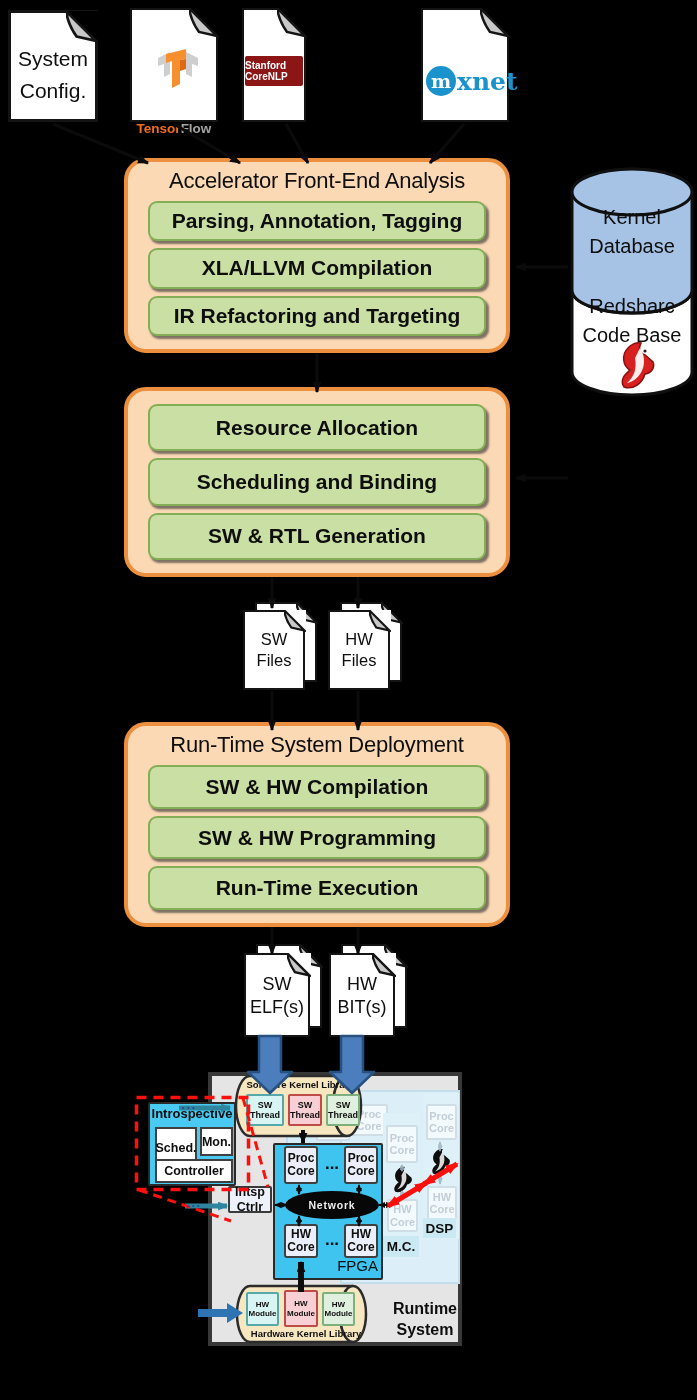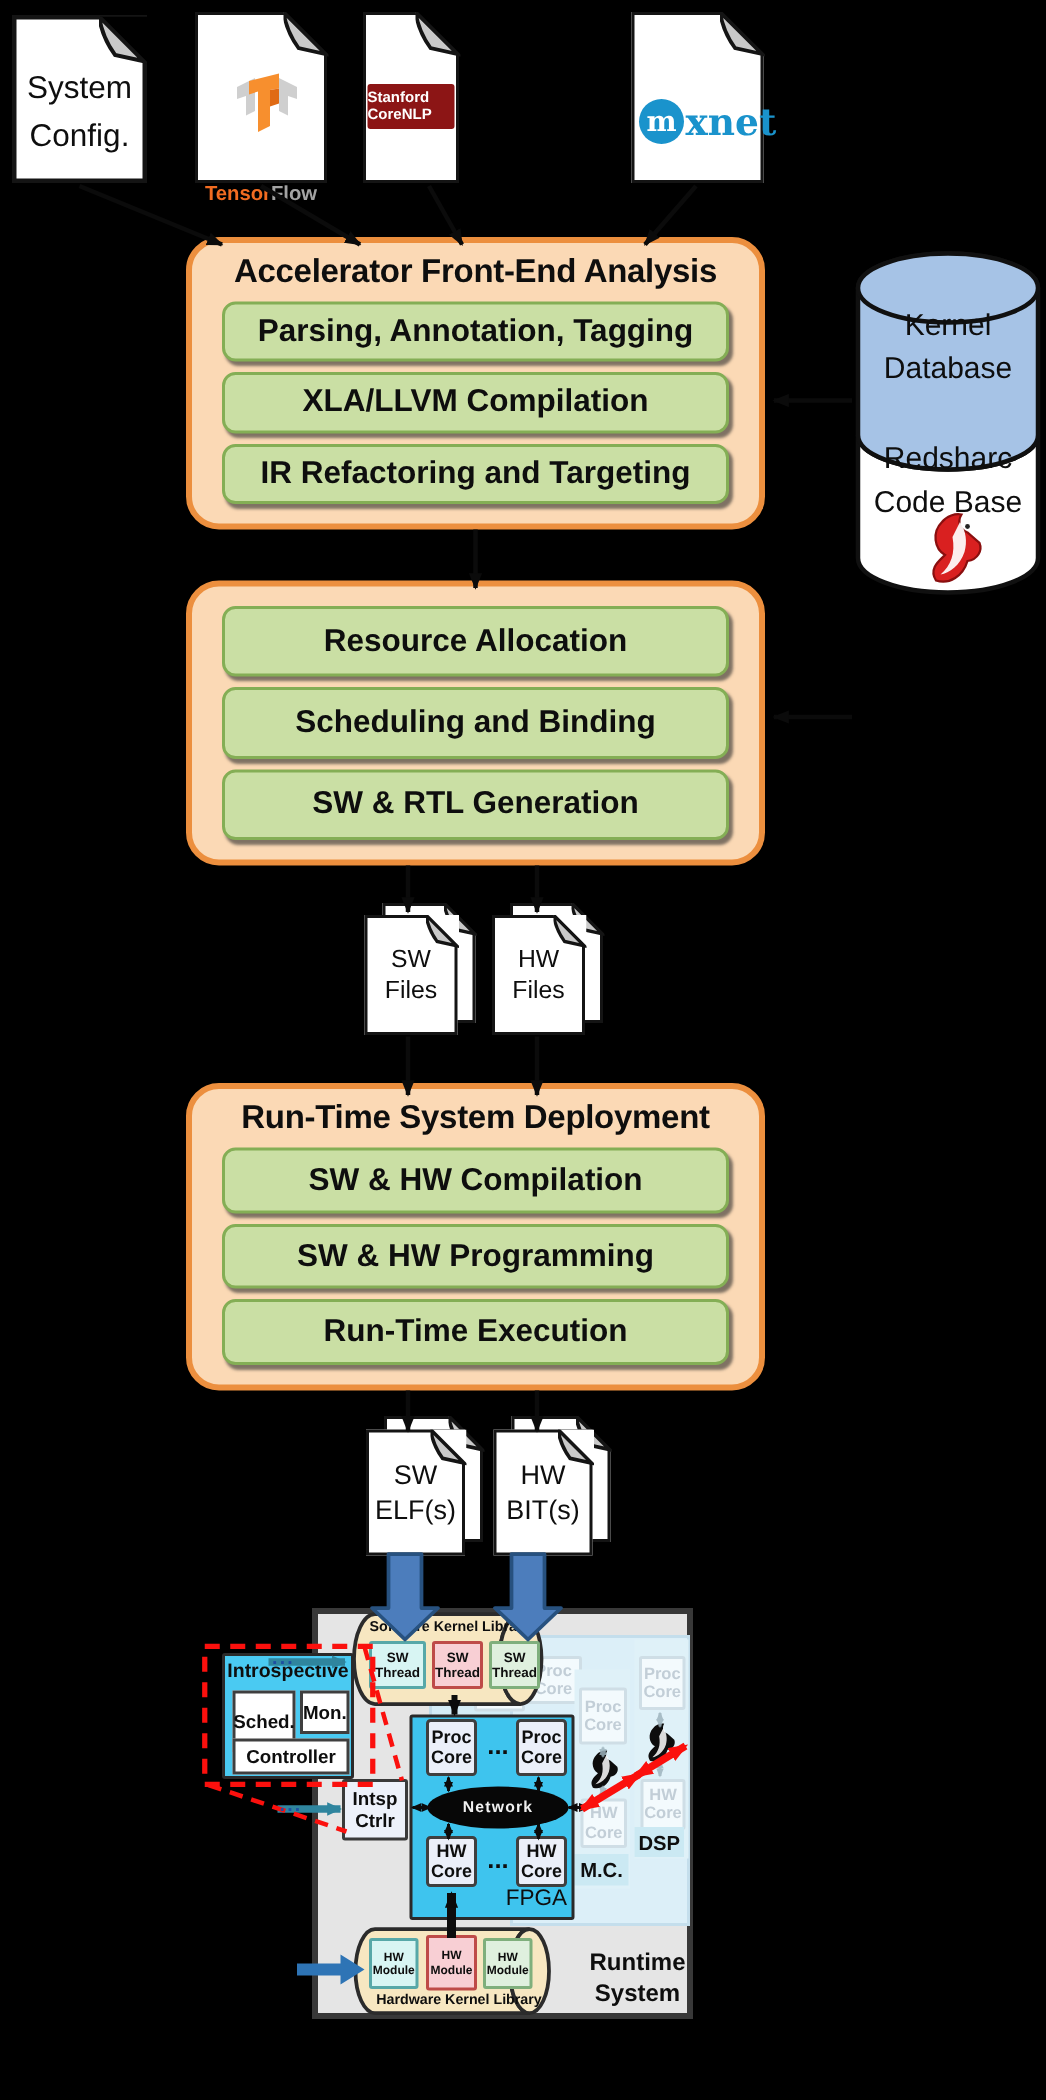--- a/index.html
+++ b/index.html
@@ -6,21 +6,21 @@
   body{width:697px;height:1400px;background:#000;position:relative;overflow:hidden;
        font-family:"Liberation Sans",sans-serif;color:#0e0e0e;}
   .abs{position:absolute;box-sizing:border-box;}
   
   .doc{position:absolute;box-sizing:border-box;background:#fff;border:2.5px solid #141414;}
   .fold{position:absolute;top:-2.5px;right:-2.5px;}
   .docline{display:block;text-align:center;}
   
   .stage{position:absolute;box-sizing:border-box;background:#FBD9B5;border:4px solid #EC8F3E;
          border-radius:22px;display:flex;flex-direction:column;padding:6px 20px 13px;z-index:10;}
-  .stage-title{font-size:22px;font-weight:700;text-align:center;letter-spacing:-.2px;}
+  .stage-title{font-size:22px;font-weight:400;text-align:center;letter-spacing:-.2px;}
   .step{flex:1;margin-top:7px;background:#CADFA4;border:2.5px solid #84AE55;border-radius:9px;
         box-shadow:2.5px 3px 2px rgba(45,45,45,.6);display:flex;align-items:center;justify-content:center;
         font-size:21px;font-weight:600;}
   
   .page{position:absolute;box-sizing:border-box;background:#fff;border:2.5px solid #141414;}
   .filetxt{position:absolute;left:0;right:0;top:50%;transform:translateY(-50%);text-align:center;line-height:1.25;}
   
   .rt{position:absolute;box-sizing:border-box;}
   .corebox{background:#EBEFF9;border:2px solid #3F3F3F;border-radius:3px;font-weight:700;font-size:12px;
            line-height:1.12;display:flex;align-items:center;justify-content:center;text-align:center;z-index:9;}
@@ -291,21 +291,21 @@
   </div>
 <div class="corebox rt" style="left:344px;top:1224px;width:34px;height:34px;">
     <span>
       <span class="docline">HW</span>
       <span class="docline">Core</span>
     </span>
   </div>
 <div class="rt dots" style="left:319px;top:1230px;width:26px;font-size:17px;z-index:9;">...</div>
 <div class="rt" style="left:326px;top:1257px;width:52px;text-align:right;font-weight:400;font-size:15px;z-index:9;">FPGA</div>
 
-<div class="rt" style="left:228px;top:1186px;width:44px;height:41px;background:#EDF1FA;border:2.5px solid #3A3A3A;border-radius:2px;display:flex;align-items:center;justify-content:center;text-align:center;font-weight:700;font-size:12.5px;line-height:1.15;z-index:12;">
+<div class="rt" style="left:228px;top:1186px;width:44px;height:27px;background:#EDF1FA;border:2.5px solid #3A3A3A;border-radius:2px;display:flex;align-items:center;justify-content:center;text-align:center;font-weight:700;font-size:12.5px;line-height:1.15;z-index:12;">
   <span>
       <span class="docline">Intsp</span>
       <span class="docline">Ctrlr</span>
     </span>
 </div>
 
 <div class="rt" style="left:148px;top:1102px;width:88px;height:84px;background:#4ACAF2;border:2.5px solid #2A2A2A;border-radius:2px;z-index:11;">
   <div class="abs" style="left:0;right:0;top:2px;text-align:center;font-weight:700;font-size:13px;">Introspective</div>
   <div class="abs" style="left:5px;top:23px;width:42px;height:41px;background:#fff;border:2px solid #3F3F3F;display:flex;align-items:center;justify-content:center;font-weight:700;font-size:12.5px;">Sched.</div>
   <div class="abs" style="left:50px;top:23px;width:33px;height:29px;background:#fff;border:2px solid #3F3F3F;display:flex;align-items:center;justify-content:center;font-weight:700;font-size:12.5px;">Mon.</div>

